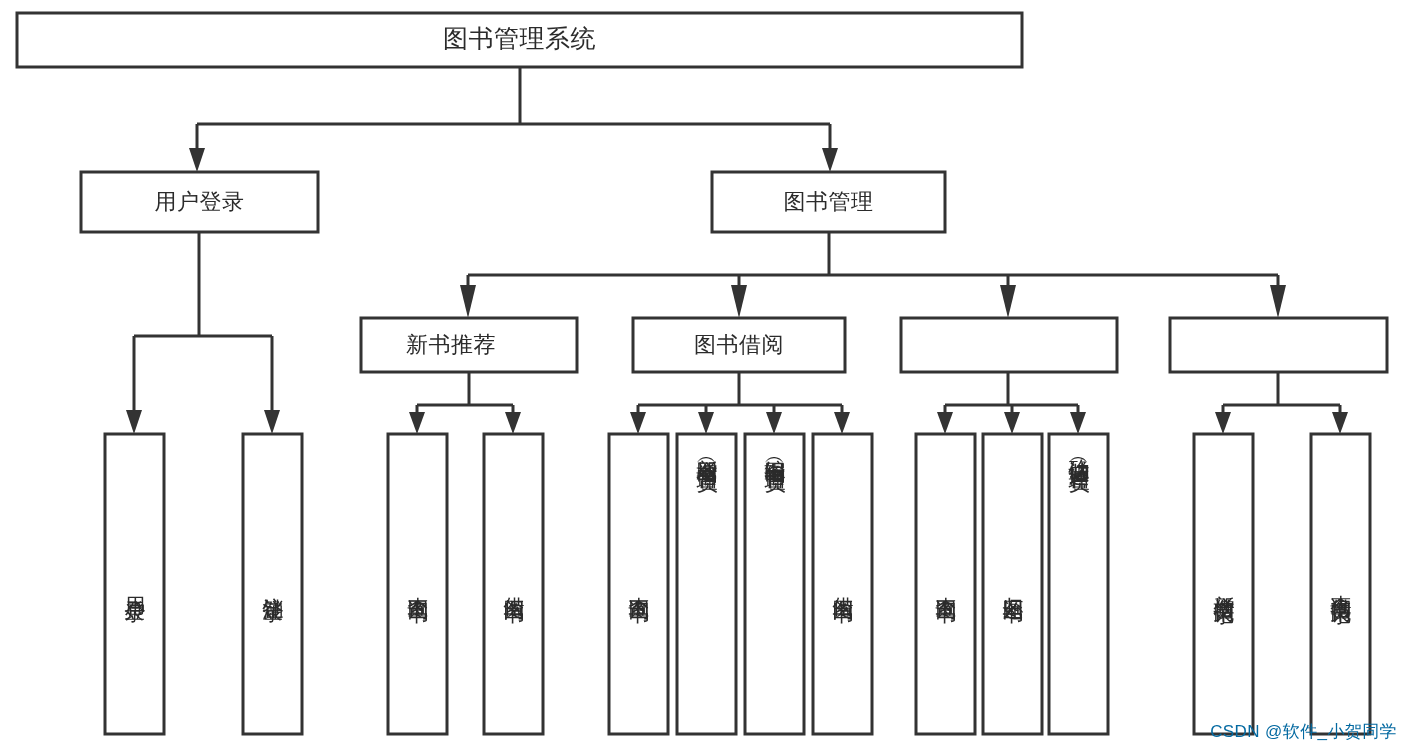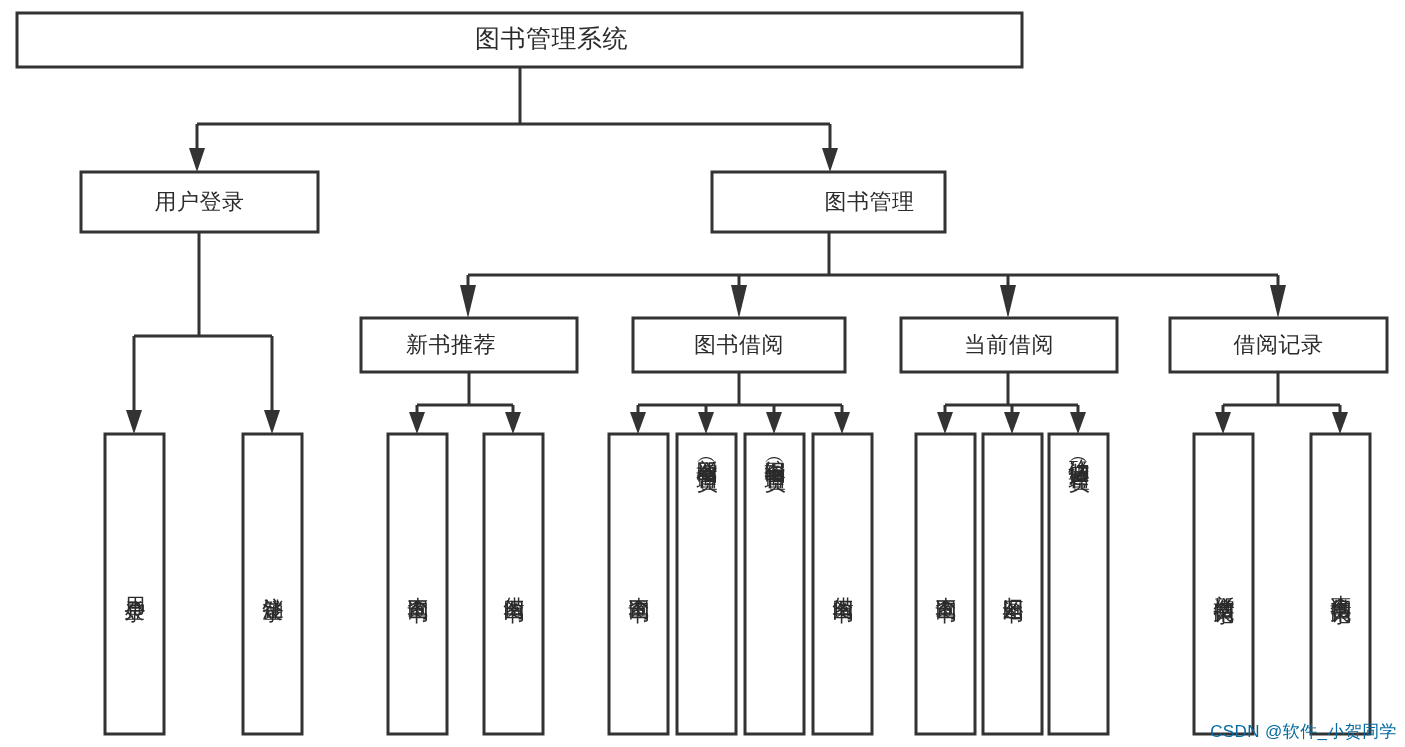--- a/index.html
+++ b/index.html
@@ -157,29 +157,27 @@
     <rect class="node-box" x="813" y="434" width="59" height="300"></rect>
 
     <rect class="node-box" x="916" y="434" width="59" height="300"></rect>
     <rect class="node-box" x="983" y="434" width="59" height="300"></rect>
     <rect class="node-box" x="1049" y="434" width="59" height="300"></rect>
 
     <rect class="node-box" x="1194" y="434" width="59" height="300"></rect>
     <rect class="node-box" x="1311" y="434" width="59" height="300"></rect>
   </svg>
 
-  <div class="node-label" style="left:9px; top:13px; width:1005px; height:54px; font-size:25px;padding-left:40px;">图书管理系统</div>
+  <div class="node-label" style="left:17px; top:13px; width:1005px; height:54px; font-size:25px;">图书管理系统</div>
 
   <div class="node-label" style="left:81px; top:172px; width:237px; height:60px;">用户登录</div>
-  <div class="node-label" style="left:712px; top:172px; width:233px; height:60px;margin-left:41px;">图书管理</div>
+  <div class="node-label" style="left:712px; top:172px; width:233px; height:60px;">图书管理</div>
 
   <div class="node-label" style="left:361px; top:318px; width:180px; height:54px;">新书推荐</div>
   <div class="node-label" style="left:633px; top:318px; width:212px; height:54px;">图书借阅</div>
-  <div class="node-label" style="left:901px; top:318px; width:216px; height:54px;">当前借阅</div>
-  <div class="node-label" style="left:1170px; top:318px; width:217px; height:54px;">借阅记录</div>
 
   <div class="node-label vertical" style="left:105px; top:434px; width:59px; height:300px;">用户登录</div>
   <div class="node-label vertical" style="left:243px; top:434px; width:59px; height:300px;">注销登录</div>
 
   <div class="node-label vertical" style="left:388px; top:434px; width:59px; height:300px;">查询图书</div>
   <div class="node-label vertical" style="left:484px; top:434px; width:59px; height:300px;">借阅图书</div>
 
   <div class="node-label vertical" style="left:609px; top:434px; width:59px; height:300px;">查询图书</div>
   <div class="node-label vertical" style="left:677px; top:434px; width:59px; height:300px; justify-content:flex-start; padding-top:8px; box-sizing:border-box;">新增图书（管理员）</div>
   <div class="node-label vertical" style="left:745px; top:434px; width:59px; height:300px; justify-content:flex-start; padding-top:8px; box-sizing:border-box;">编辑图书（管理员）</div>

